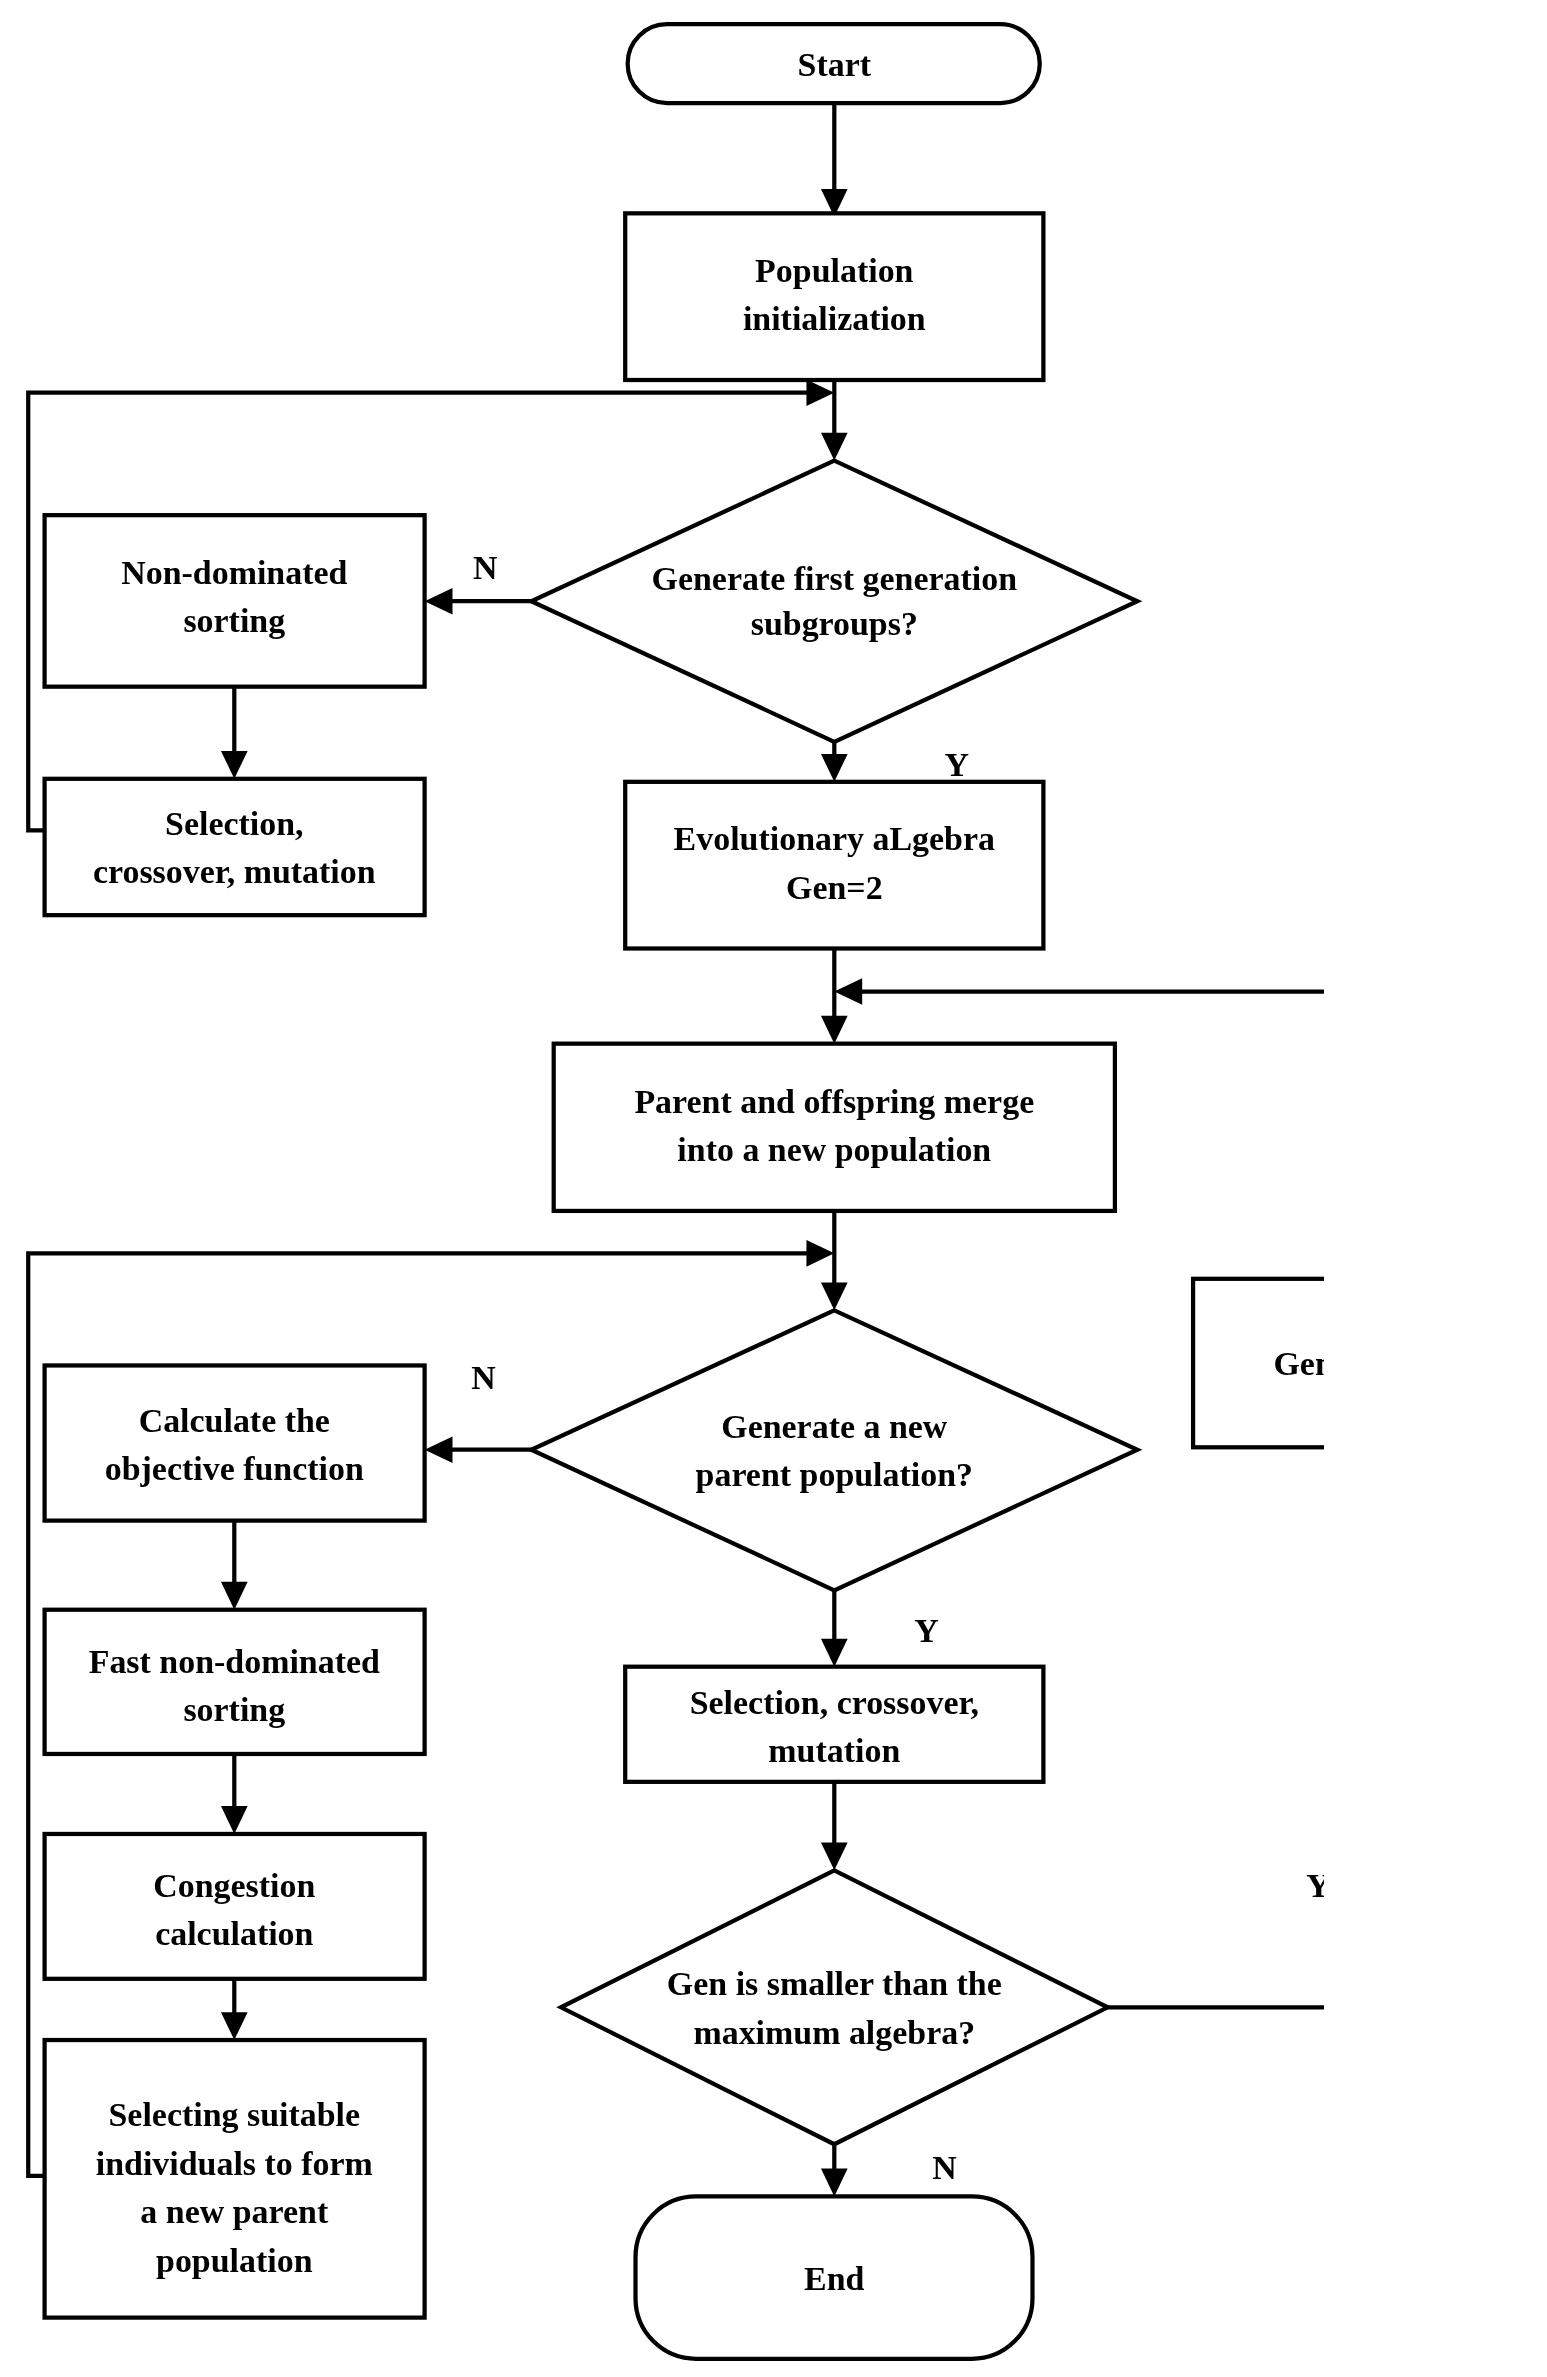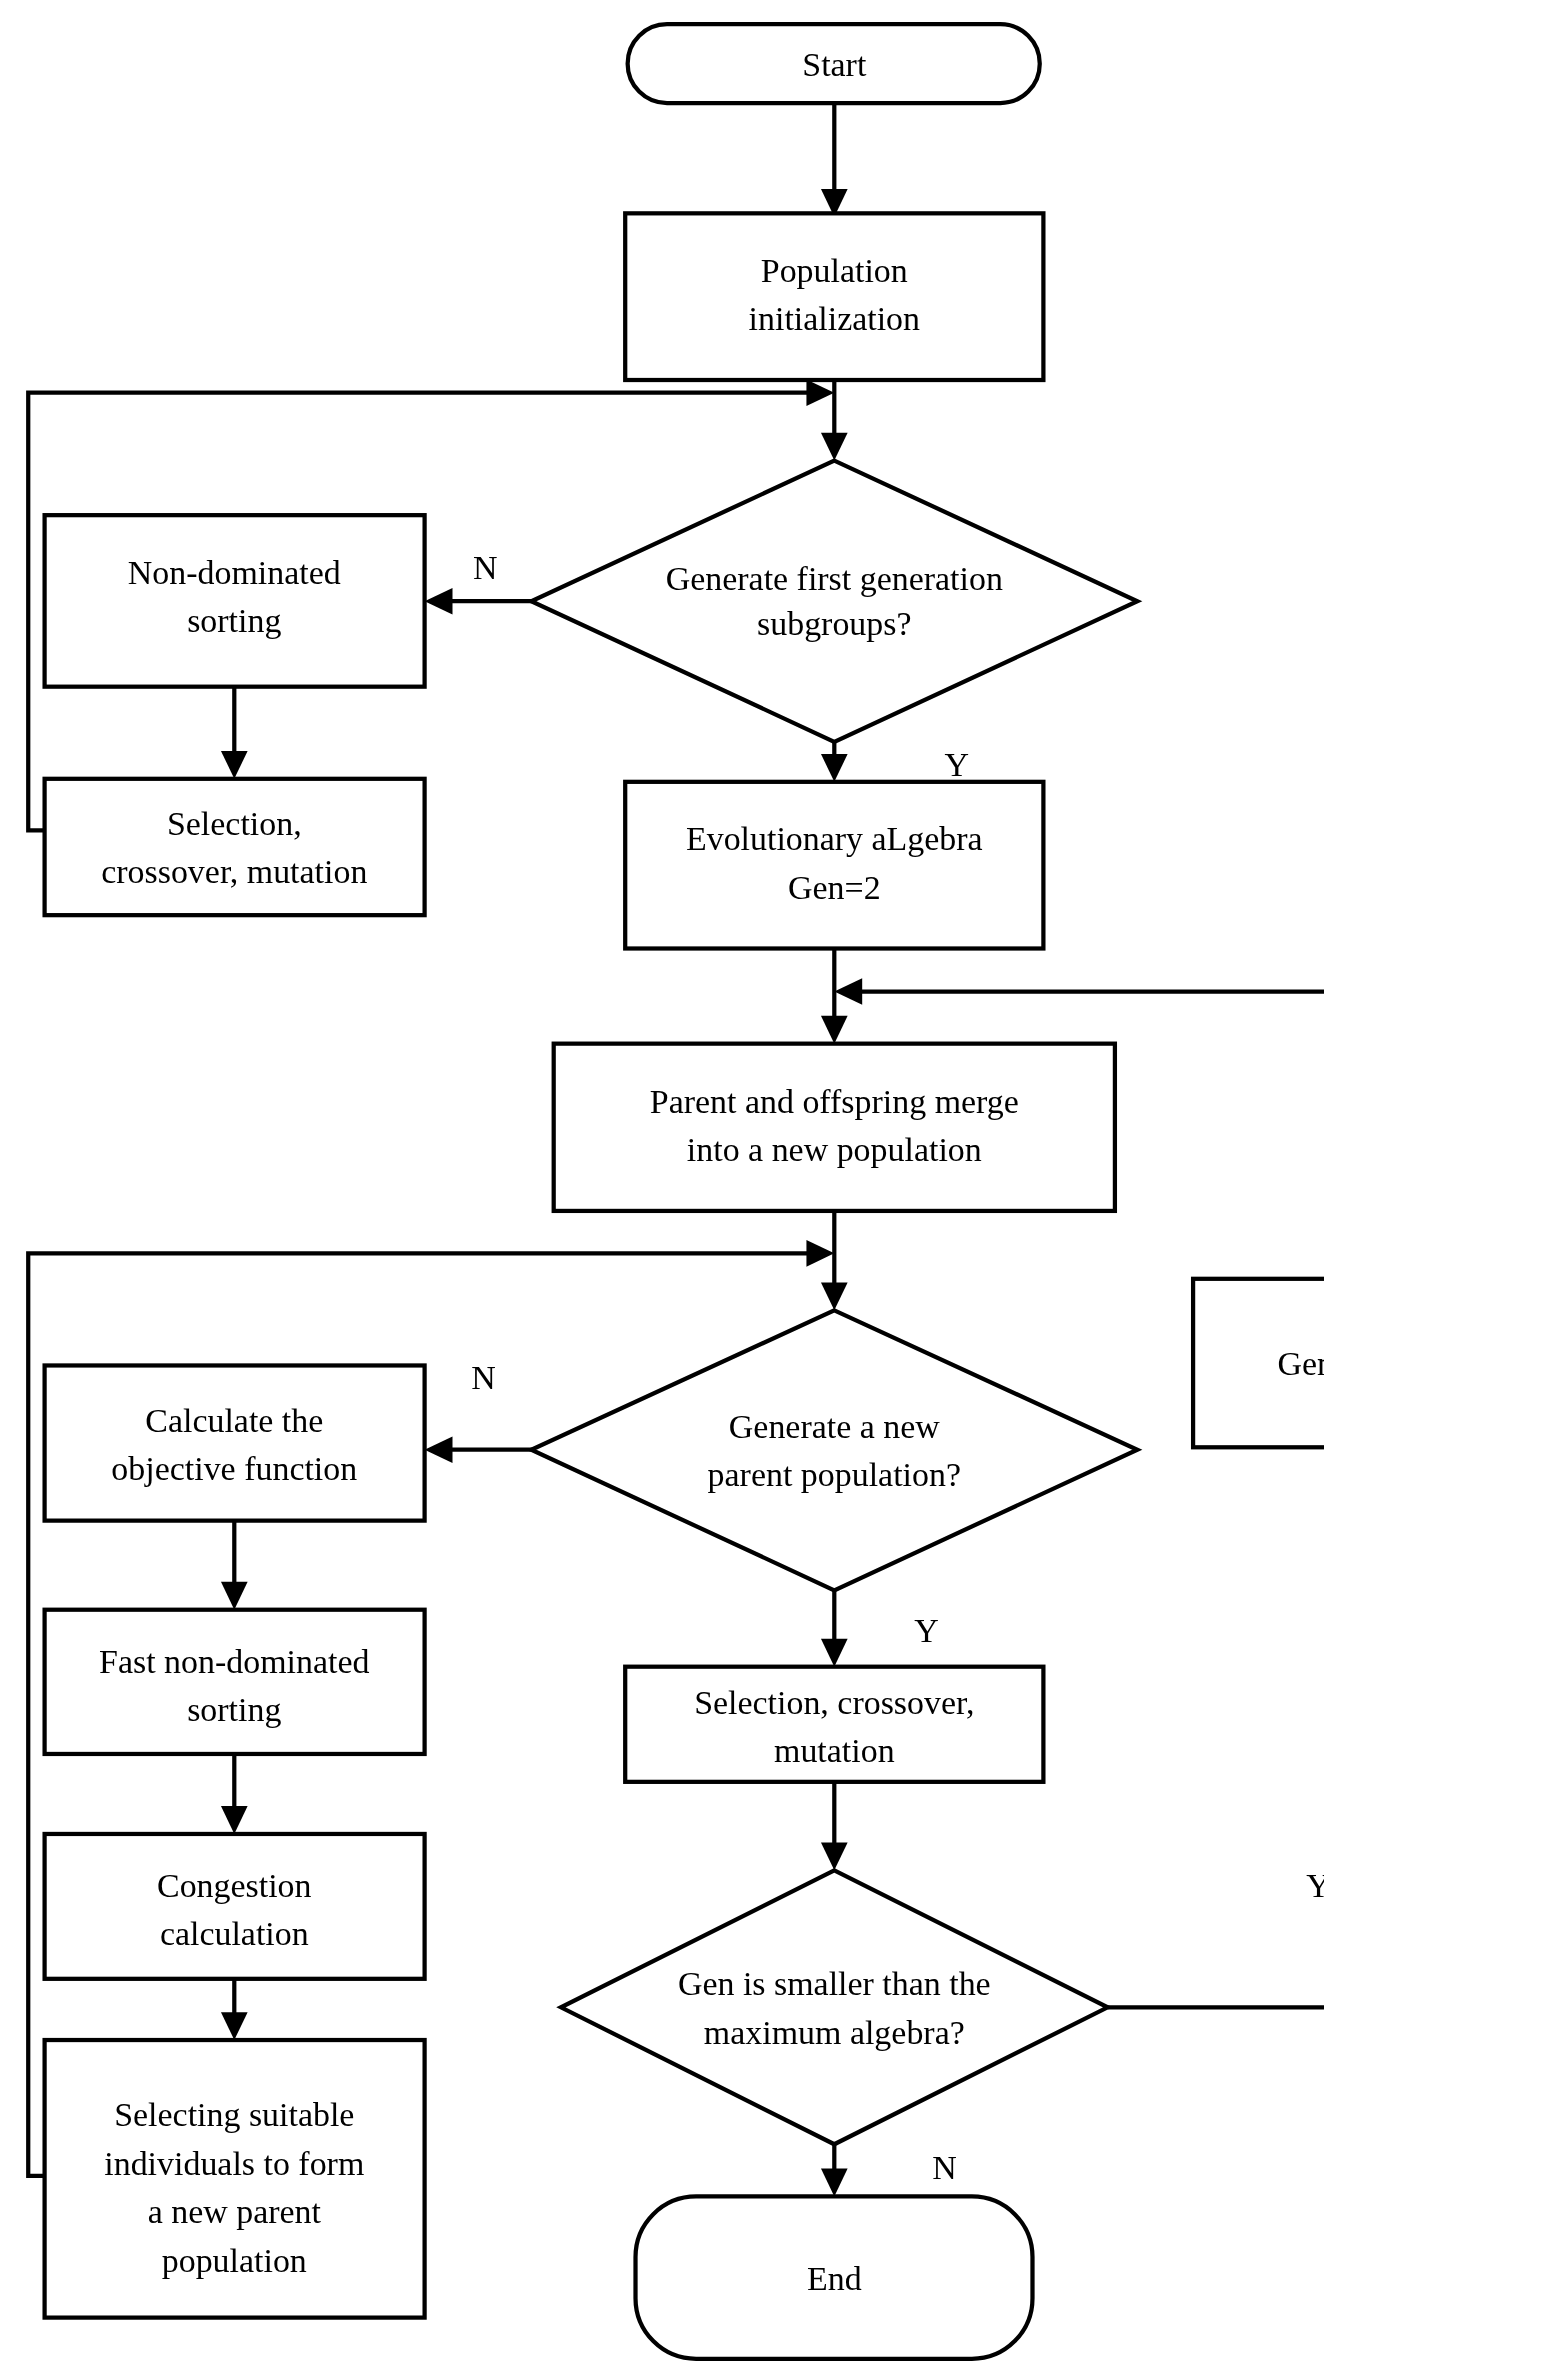--- a/index.html
+++ b/index.html
@@ -10,20 +10,21 @@
   }
   body {
     font-family: "Liberation Serif", "DejaVu Serif", serif;
   }
   #flow-root {
     position: relative;
     width: 1324px;
     height: 2377px;
     background: #ffffff;
     overflow: hidden;
+    font-weight: bold;
   }
   svg#flow-svg {
     position: absolute;
     top: 0;
     left: 0;
     width: 1548px;
     height: 2377px;
     display: block;
   }
   .shape {

